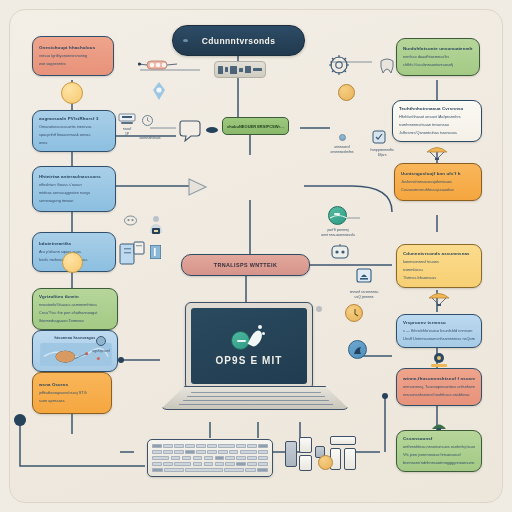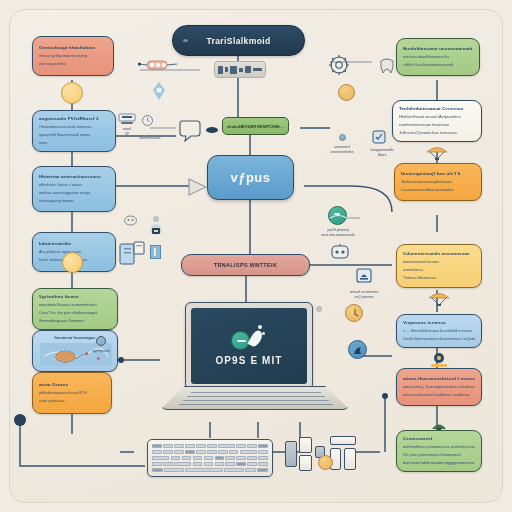--- a/index.html
+++ b/index.html
@@ -255,39 +255,36 @@
       <circle cx="238" cy="70" r="2.2"></circle>
       <circle cx="72" cy="300" r="2"></circle>
       <circle cx="385" cy="396" r="3"></circle>
       <circle cx="121" cy="360" r="3"></circle>
       <circle cx="20" cy="420" r="5.5"></circle>
     </g>
   </svg>
 
   <div id="banner">
     <span class="bdot"></span>
-    <span class="btxt">TrariSlalkmoid</span>
+    <span class="btxt">Cdunnntvrsonds</span>
   </div>
 
   <div id="toolbar">
     <i style="width:5px;height:8px"></i>
       <i style="width:3px;height:5px"></i>
     <i style="width:7px;height:8px"></i>
       <i style="width:4px;height:4px"></i>
     <i style="width:6px;height:7px"></i>
       <i style="width:9px;height:3px"></i>
   </div>
 
   <div id="greenpill">
     <span>vhobuNEOUER ERSIPCSWr…</span>
   </div>
 
-  <div id="vopus">
-    <span class="vtxt">vƒpus</span>
-  </div>
 
   <div id="salmonbar">
     <span>TRNALISPS WNTTEIK</span>
   </div>
 
   <div id="laptop">
     <div id="lid">
       <div id="screen">
         <div id="logo-wrap">
           <span id="logo-circle"></span>

